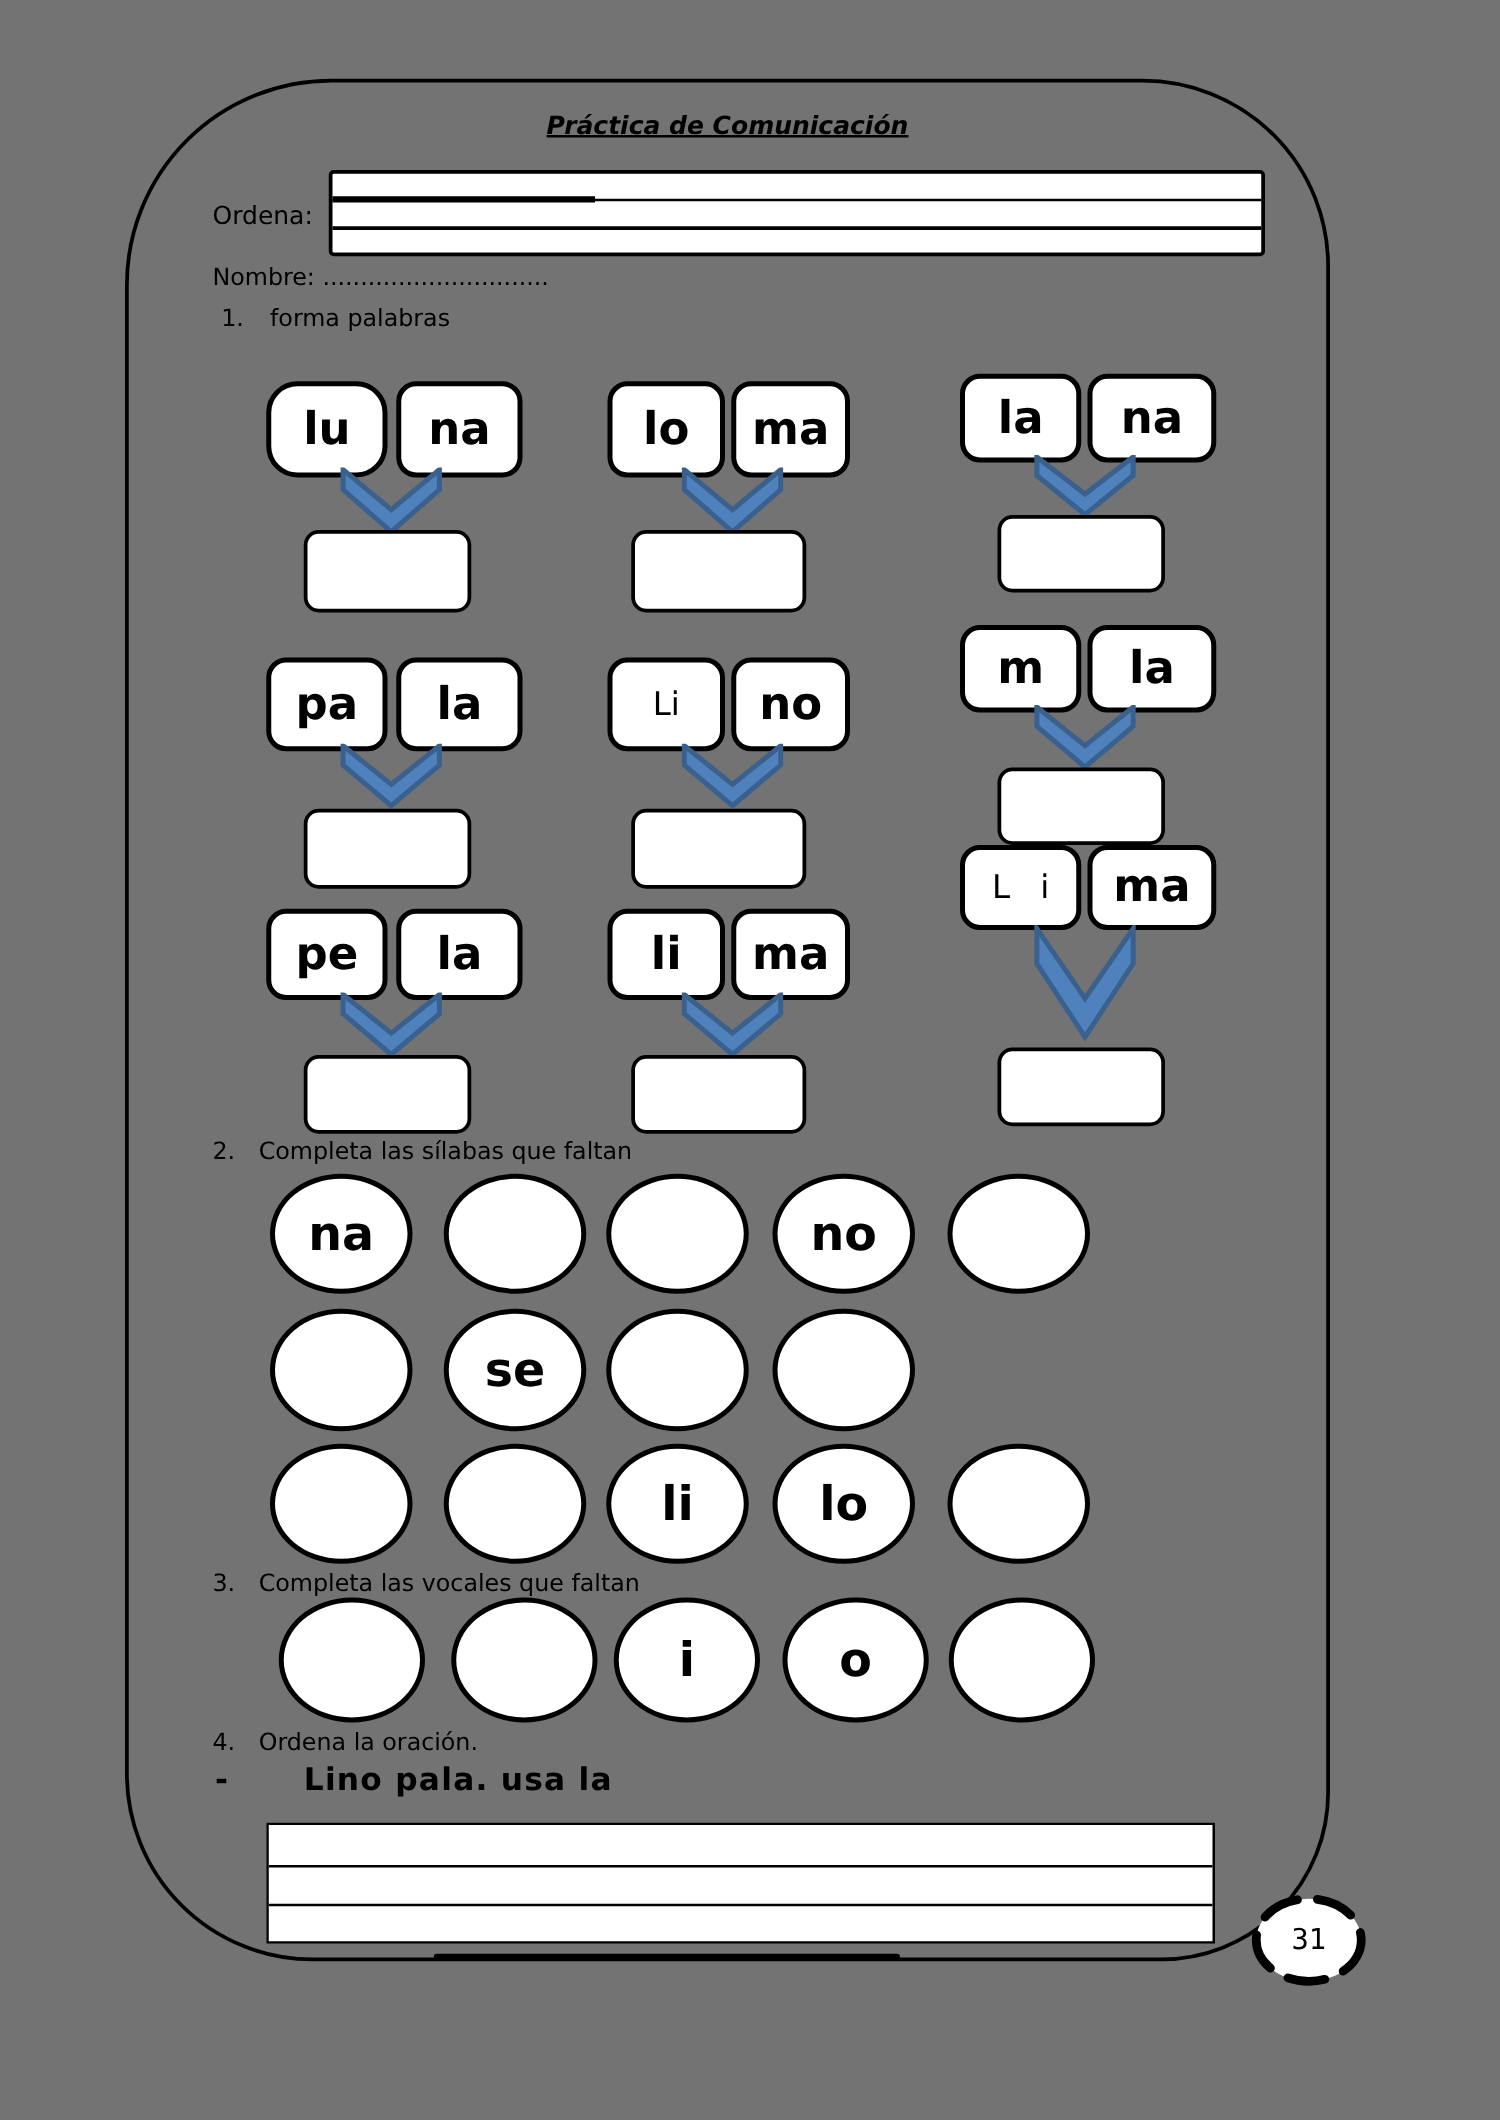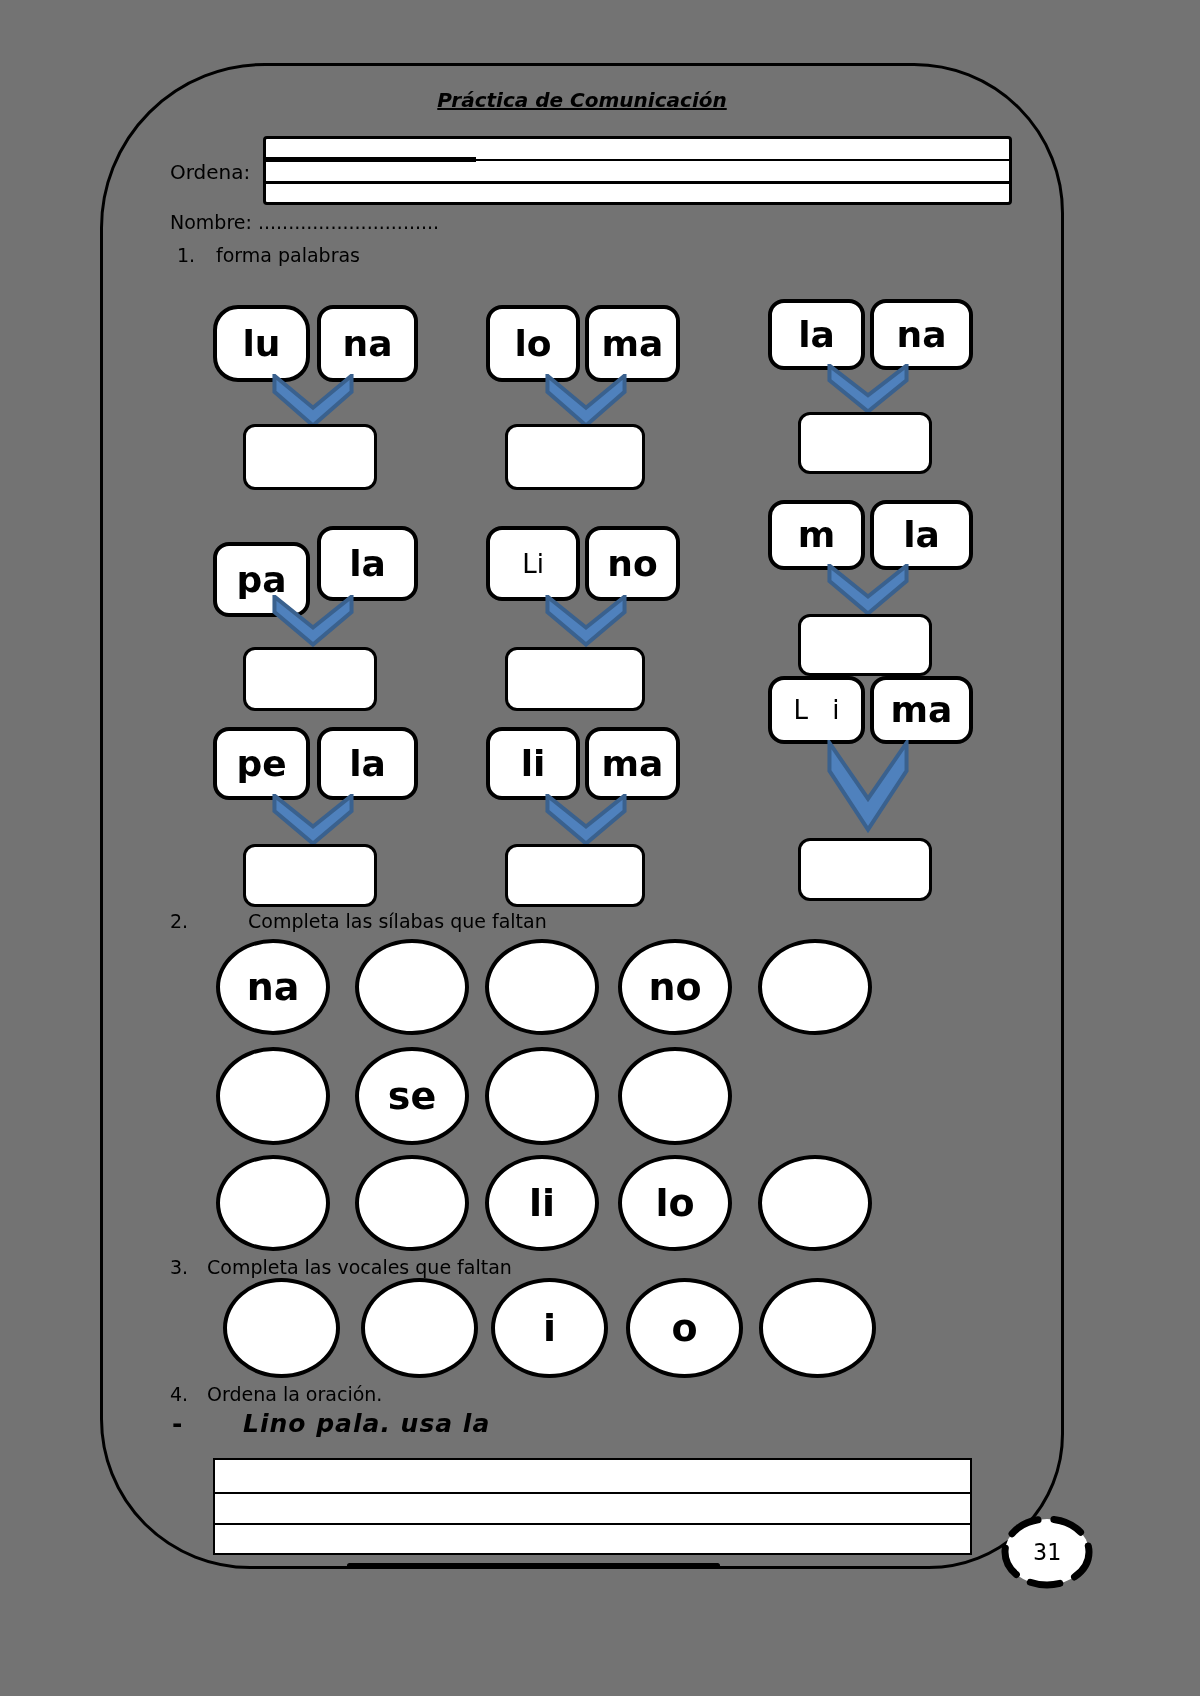--- a/index.html
+++ b/index.html
@@ -40,21 +40,21 @@
   .ansbox {
     position:absolute; border:3px solid #000; border-radius:12px; background:#fff;
   }
   .chev { position:absolute; }
   .circle {
     position:absolute; border:4px solid #000; border-radius:50%; background:#fff;
     display:flex; align-items:center; justify-content:center;
     font-weight:bold; font-size:38px; line-height:1;
   }
   .bullet   { position:absolute; font-size:25px; font-weight:bold; }
-  .sentence { position:absolute; font-size:25px; font-weight:bold; letter-spacing:1px;font-style:italic; }
+  .sentence { position:absolute; font-size:25px; font-weight:bold; letter-spacing:1px; }
   .wtable {
     position:absolute; left:213px; top:1458px; width:755px; height:93px;
     border:2px solid #000; background:#fff;
   }
   .wline { position:absolute; left:0; width:100%; height:2px; background:#000; }
   .pagenum-wrap { position:absolute; left:998px; top:1512px; width:98px; height:80px; }
   .pagenum-label {
     position:absolute; left:998px; top:1512px; width:98px; height:80px;
     display:flex; align-items:center; justify-content:center;
     font-family:"DejaVu Sans Mono","Liberation Mono",monospace; font-size:23px;
@@ -108,21 +108,21 @@
       <span>la</span>
     </div>
   <div class="sylbox" style="left:870px; top:299px; width:95px; height:63px;">
       <span>na</span>
     </div>
   <svg class="chev" style="left:827px; top:364px; width:82px; height:50px;" viewBox="0 0 100 64" preserveAspectRatio="none">
       <polygon points="3,2 50,40 97,2 97,21 50,61 3,21" fill="#4f81bd" stroke="#3a618e" stroke-width="4" vector-effect="non-scaling-stroke"></polygon>
     </svg>
   <div class="ansbox" style="left:798px; top:412px; width:128px; height:56px;"></div>
 
-  <div class="sylbox" style="left:213px; top:526px; width:89px; height:67px;margin-top:16px;">
+  <div class="sylbox" style="left:213px; top:526px; width:89px; height:67px;">
       <span>pa</span>
     </div>
   <div class="sylbox" style="left:317px; top:526px; width:93px; height:67px;">
       <span>la</span>
     </div>
   <svg class="chev" style="left:272px; top:595px; width:82px; height:52px;" viewBox="0 0 100 64" preserveAspectRatio="none">
       <polygon points="3,2 50,40 97,2 97,21 50,61 3,21" fill="#4f81bd" stroke="#3a618e" stroke-width="4" vector-effect="non-scaling-stroke"></polygon>
     </svg>
   <div class="ansbox" style="left:243px; top:647px; width:128px; height:58px;"></div>
 
@@ -175,21 +175,21 @@
     </div>
   <div class="sylbox" style="left:870px; top:676px; width:95px; height:60px;">
       <span>ma</span>
     </div>
   <svg class="chev" style="left:827px; top:740px; width:82px; height:94px;" viewBox="0 0 100 64" preserveAspectRatio="none">
       <polygon points="3,2 50,40 97,2 97,21 50,61 3,21" fill="#4f81bd" stroke="#3a618e" stroke-width="4" vector-effect="non-scaling-stroke"></polygon>
     </svg>
   <div class="ansbox" style="left:798px; top:838px; width:128px; height:57px;"></div>
 
   <div class="exnum" style="left:170px; top:910px;">2.</div>
-  <div class="extitle" style="left:207px; top:910px;margin-left:41px;">Completa las sílabas que faltan</div>
+  <div class="extitle" style="left:207px; top:910px;">Completa las sílabas que faltan</div>
 
   <div class="circle" style="left:216px; top:939px; width:106px; height:88px;">
       <span>na</span>
     </div>
   <div class="circle" style="left:355px; top:939px; width:106px; height:88px;">
       <span></span>
     </div>
   <div class="circle" style="left:485px; top:939px; width:106px; height:88px;">
       <span></span>
     </div>

